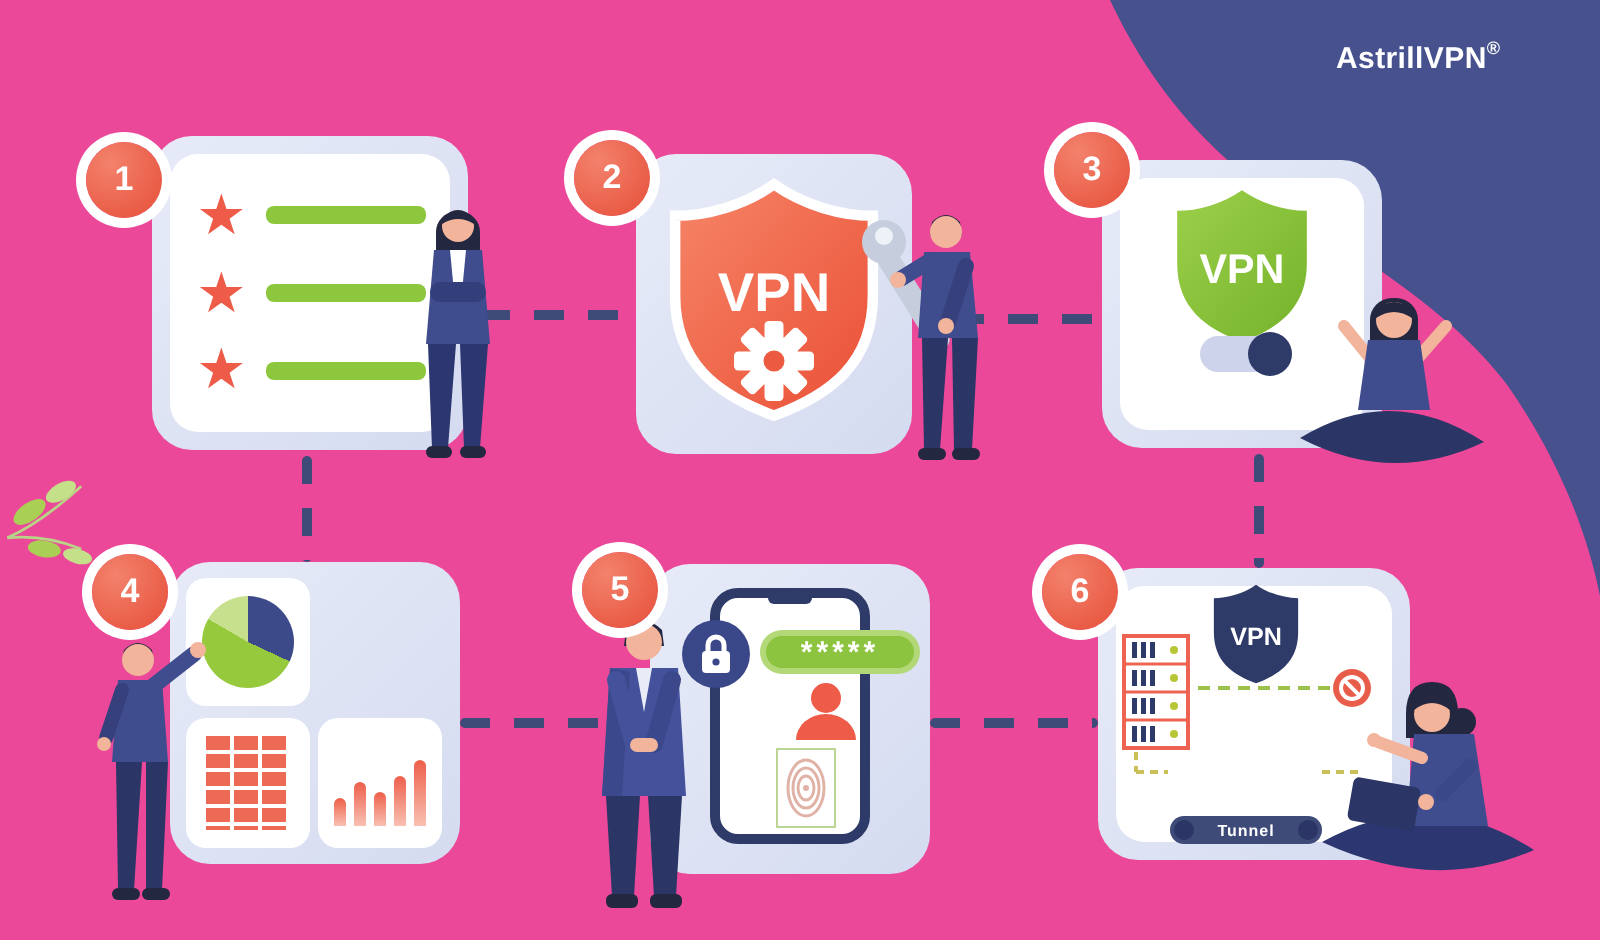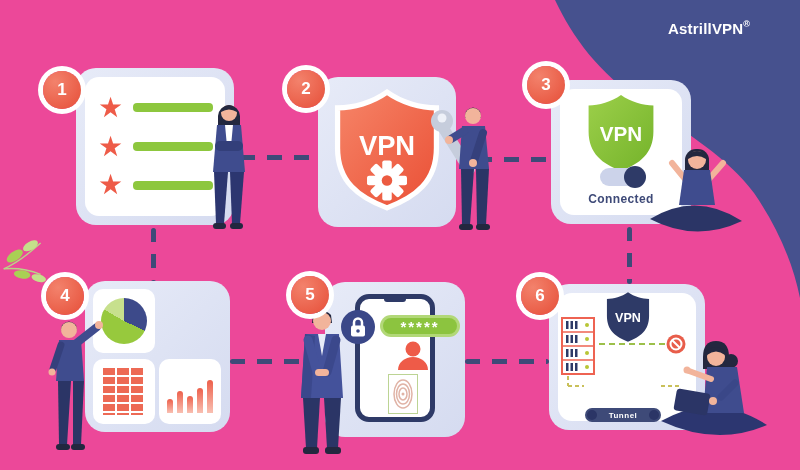--- a/index.html
+++ b/index.html
@@ -194,21 +194,20 @@
           <stop offset="0" stop-color="#9ccf4a"></stop>
             <stop offset="1" stop-color="#74b32a"></stop>
         </linearGradient>
       </defs>
       <path d="M50 3 C64 13 82 18 97 18 L97 56 C97 88 77 103 50 113 C23 103 3 88 3 56 L3 18 C18 18 36 13 50 3 Z" fill="url(#gsh3)"></path>
       <text x="50" y="70" font-family="Liberation Sans,sans-serif" font-size="30" font-weight="bold" fill="#ffffff" text-anchor="middle">VPN</text>
     </svg>
     <div class="toggle">
       <div class="knob"></div>
     </div>
-    <div class="connected">Connected</div>
   </div>
 
   <div id="card4" class="card">
     <div id="tile-pie" class="tile">
       <div class="pie"></div>
     </div>
     <div id="tile-table" class="tile">
       <div class="mini-table"></div>
     </div>
     <div id="tile-bars" class="tile">

